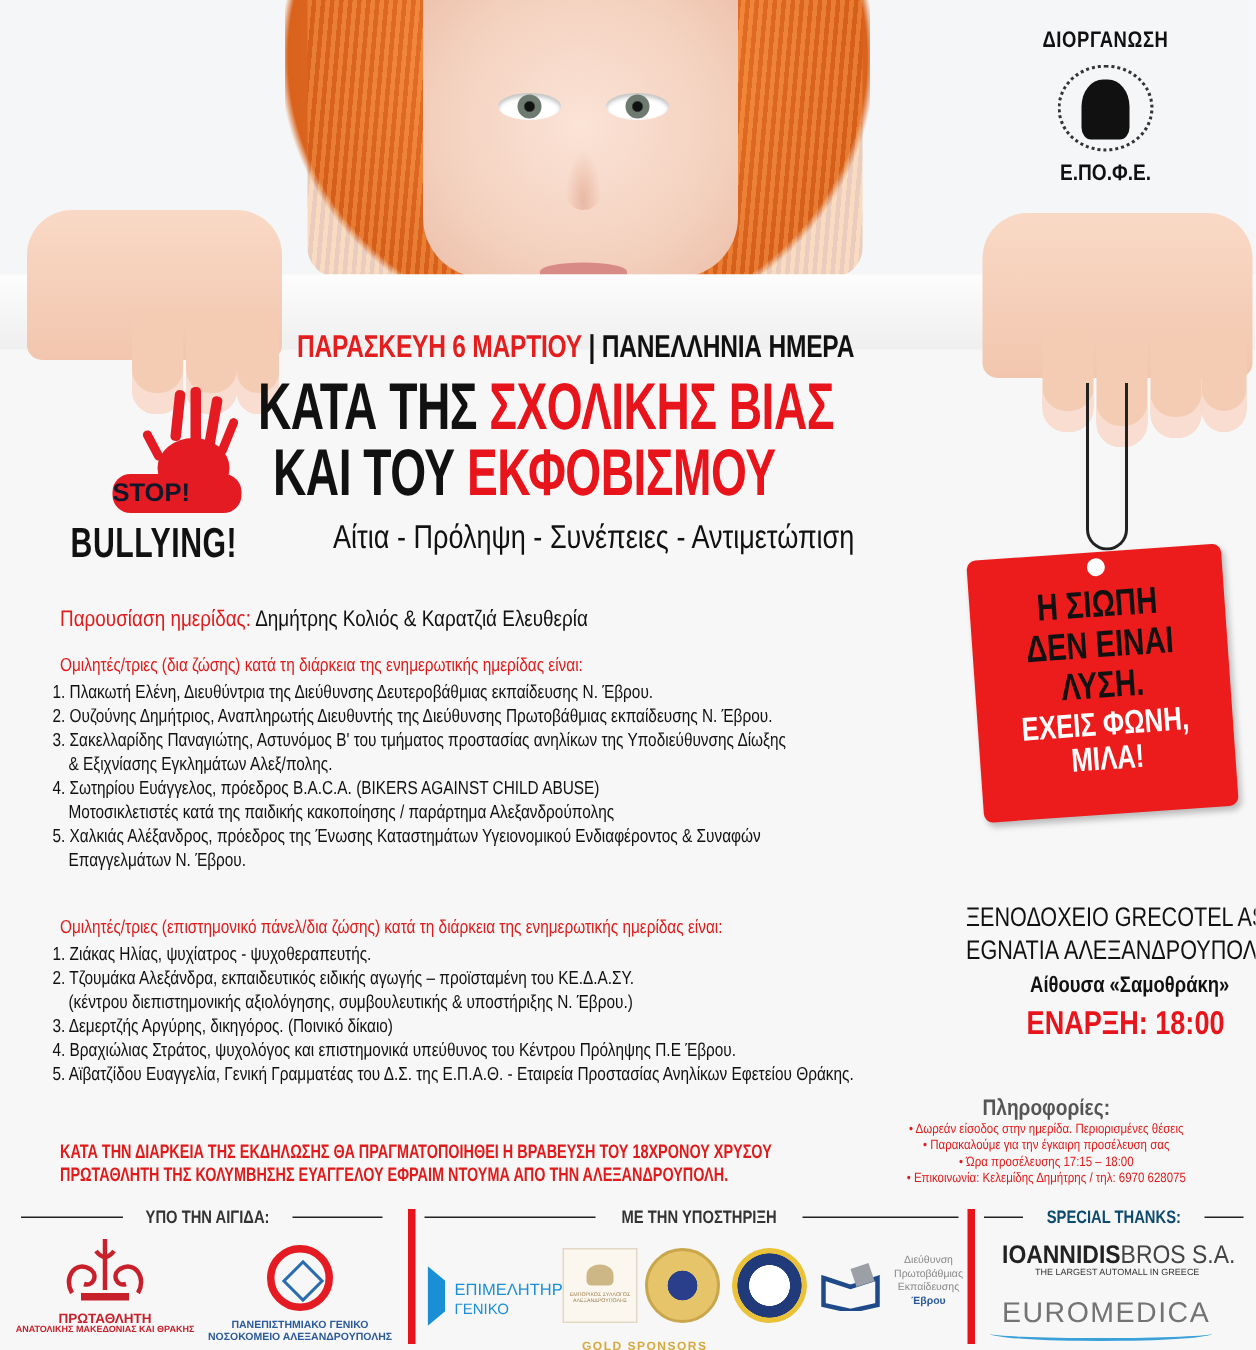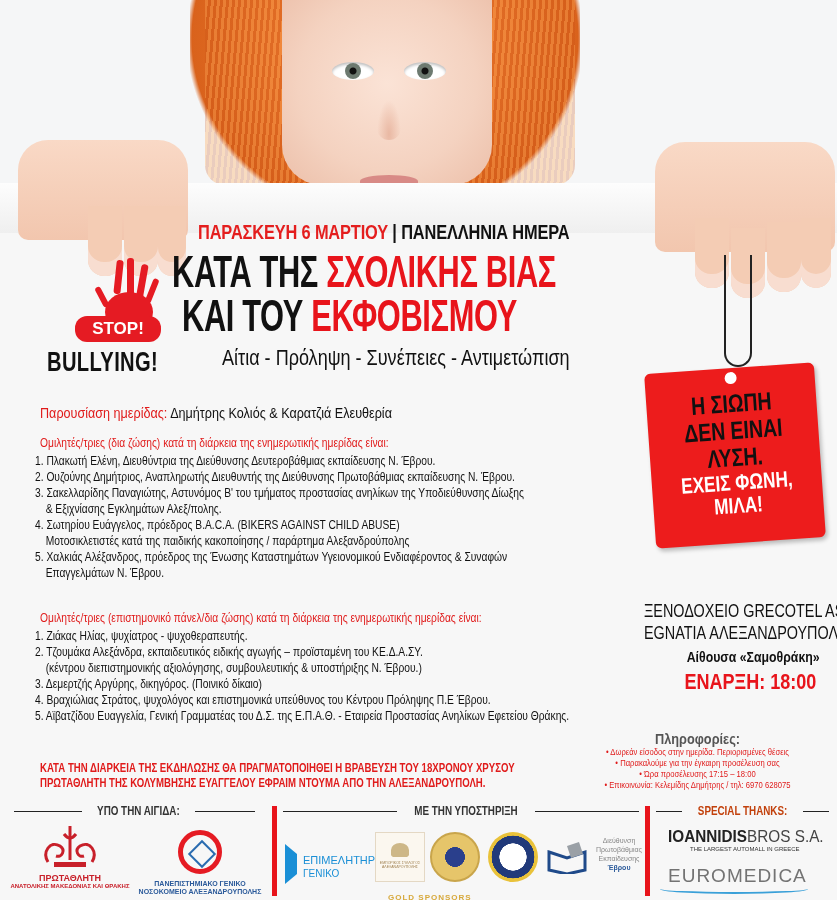--- a/index.html
+++ b/index.html
@@ -43,21 +43,21 @@
   .title-1, .title-2 { position: absolute; left: 172px; font-family: "Liberation Sans", sans-serif; font-weight: bold; font-size: 44px;
                white-space: nowrap; transform: scaleX(.70); transform-origin: left; line-height: 1; letter-spacing: -.5px; }
   .title-1 { top: 250px; } .title-2 { top: 294px; left: 182px; }
   .title-1 .red, .title-2 .red { color: #e8141b; }
   .subtitle { position: absolute; top: 345px; left: 222px; font-size: 22px; white-space: nowrap; transform: scaleX(.82); transform-origin: left; color: #111; }
 
   
   .stop-logo { position: absolute; left: 55px; top: 258px; width: 130px; height: 120px; }
   .stop-logo .hand-print { position: absolute; left: 40px; top: 0; width: 70px; height: 80px; }
   .stop-logo .stop-pill { position: absolute; left: 20px; top: 58px; width: 86px; height: 26px; background: #e51b23; border-radius: 12px;
-         color: #ffffff; font-weight: bold; text-align: center; line-height: 26px; font-size: 17px; }
+         color: #0f172a; font-weight: bold; line-height: 26px; font-size: 17px; }
   .stop-logo .bully { position: absolute; left: -8px; top: 88px; font-weight: bold; font-size: 28px; letter-spacing: .5px; transform: scaleX(.72); transform-origin: left; color: #111; }
 
   
   .tag-string { position: absolute; left: 724px; top: 255px; width: 28px; height: 112px; border: 2px solid #222; border-top: none; border-radius: 0 0 14px 14px; }
   .red-tag { position: absolute; left: 650px; top: 368px; width: 170px; height: 175px; background: #ed1c1c; border-radius: 6px;
              transform: rotate(-4deg); box-shadow: 2px 3px 4px rgba(0,0,0,.25); text-align: center; padding-top: 22px; }
   .red-tag .hole { position: absolute; left: 80px; top: 4px; width: 12px; height: 12px; background: #fff; border-radius: 50%; }
   .red-tag .black-lines div, .red-tag .white-lines div { font-weight: bold; font-size: 25px; line-height: 27px; transform: scaleX(.78); white-space: nowrap; }
   .red-tag .black-lines div { color: #111; }
   .red-tag .white-lines div { color: #fff; font-size: 22px; line-height: 23px; }
@@ -107,20 +107,25 @@
 <div class="hero">
   <div class="hair"></div>
   <div class="hair-strands"></div>
   <div class="face">
     <div class="eye left"></div>
     <div class="eye right"></div>
     <div class="nose"></div>
     <div class="lips"></div>
   </div>
 
+  <div class="organizer">
+    <div class="lbl">ΔΙΟΡΓΑΝΩΣΗ</div>
+    <div class="seal"></div>
+    <div class="abbr">Ε.ΠΟ.Φ.Ε.</div>
+  </div>
 </div>
 
 <div class="board"></div>
 <div class="board-top"></div>
 
 <div class="hand l">
   <div class="finger" style="left:70px"></div>
   <div class="finger" style="left:106px"></div>
   <div class="finger" style="left:140px;width:28px"></div>
 </div>
@@ -219,21 +224,21 @@
   <span class="t">ΥΠΟ ΤΗΝ ΑΙΓΙΔΑ:</span>
   <span class="line" style="width:60px"></span>
 </div>
 <div class="red-bar" style="left:272px;top:806px;height:90px"></div>
 <div class="sp-head" style="left:283px">
   <span class="line" style="width:114px"></span>
   <span class="t">ΜΕ ΤΗΝ ΥΠΟΣΤΗΡΙΞΗ</span>
   <span class="line" style="width:104px"></span>
 </div>
 <div class="red-bar" style="left:645px;top:806px;height:90px"></div>
-<div class="sp-head" style="left:656px;color:#c2410c">
+<div class="sp-head" style="left:656px;color:#0c4a6e">
   <span class="line" style="width:26px"></span>
   <span class="t">SPECIAL THANKS:</span>
   <span class="line" style="width:26px"></span>
 </div>
 
 <div class="logo-box" style="left:10px;top:822px;width:120px">
   <svg class="periferia-mark" viewBox="0 0 60 48">
     <g fill="none" stroke="#c8202a" stroke-width="3">
       <path d="M8 40 C2 30 10 18 20 24 C26 28 22 36 16 34"></path>
       <path d="M52 40 C58 30 50 18 40 24 C34 28 38 36 44 34"></path>

